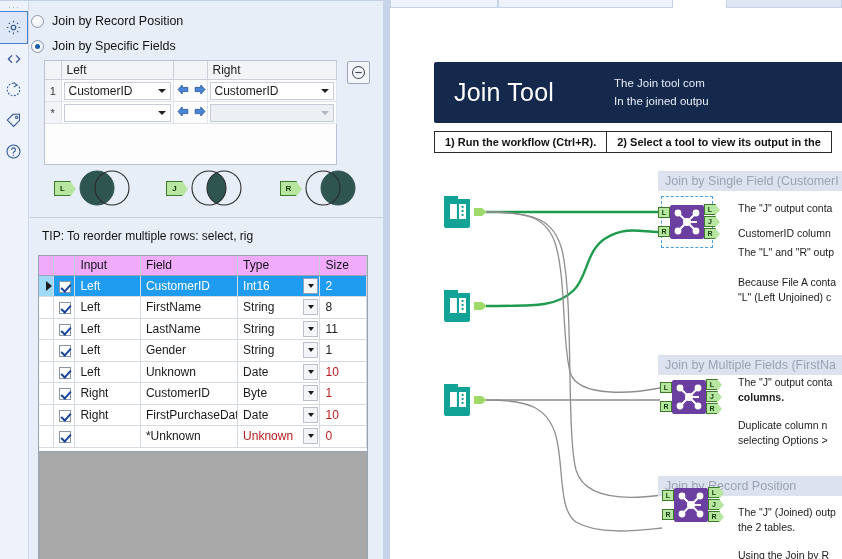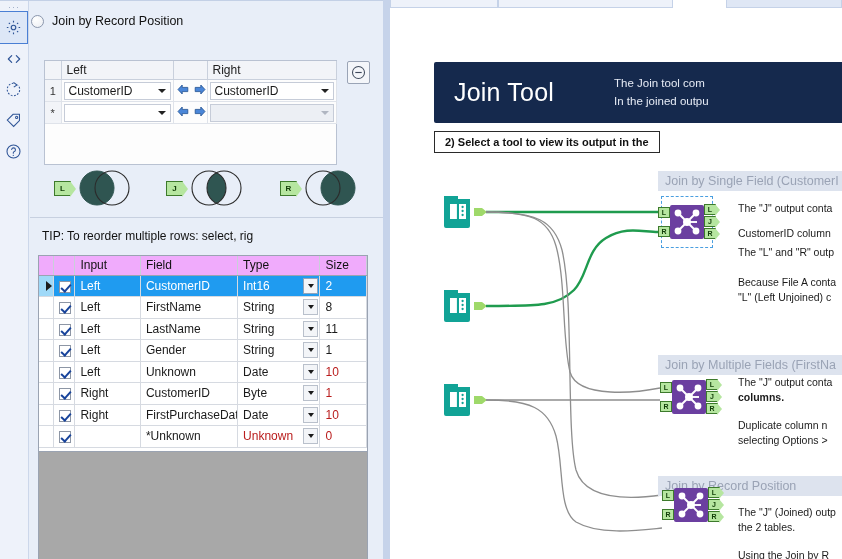--- a/index.html
+++ b/index.html
@@ -252,20 +252,24 @@
           <circle cx="12" cy="12" r="9.2"></circle>
           <path d="M9.4 9.2a2.7 2.7 0 1 1 3.3 3c-.7.3-1 .9-1 1.7v.4" stroke-linecap="round"></path>
           <circle cx="11.7" cy="17.4" r="0.95" fill="#2f5597" stroke="none"></circle>
         </svg>
       </div>
     </div>
 
     <div class="radio-row" style="top:13px;">
       <span class="radio"></span>
       <span class="radio-label">Join by Record Position</span>
+    </div>
+    <div class="radio-row" style="top:38px;">
+      <span class="radio checked"></span>
+      <span class="radio-label">Join by Specific Fields</span>
     </div>
 
     <div id="join-grid-wrap">
       <table id="join-grid">
         <colgroup>
             <col style="width:16px">
             <col style="width:112px">
             <col style="width:34px">
             <col style="width:129px">
           </colgroup>
@@ -520,20 +524,21 @@
 
     <div id="banner">
       <div id="banner-title">Join Tool</div>
       <div id="banner-desc">
         <div>The Join tool com</div>
         <div>In the joined outpu</div>
       </div>
     </div>
 
     <div id="steps">
+      <div class="step">1) Run the workflow (Ctrl+R).</div>
       <div class="step">2) Select a tool to view its output in the</div>
     </div>
 
     <div class="grp-hdr" style="left:268px; top:171px; width:230px;">Join by Single Field (CustomerI</div>
     <div class="note" style="left:348px; top:201px;">The "J" output conta</div>
     <div class="note" style="left:348px; top:216px;margin-top:10px;">CustomerID column</div>
     <div class="note" style="left:348px; top:245px;">The "L" and "R" outp</div>
     <div class="note" style="left:348px; top:275px;">Because File A conta</div>
     <div class="note" style="left:348px; top:290px;">"L" (Left Unjoined) c</div>
 

